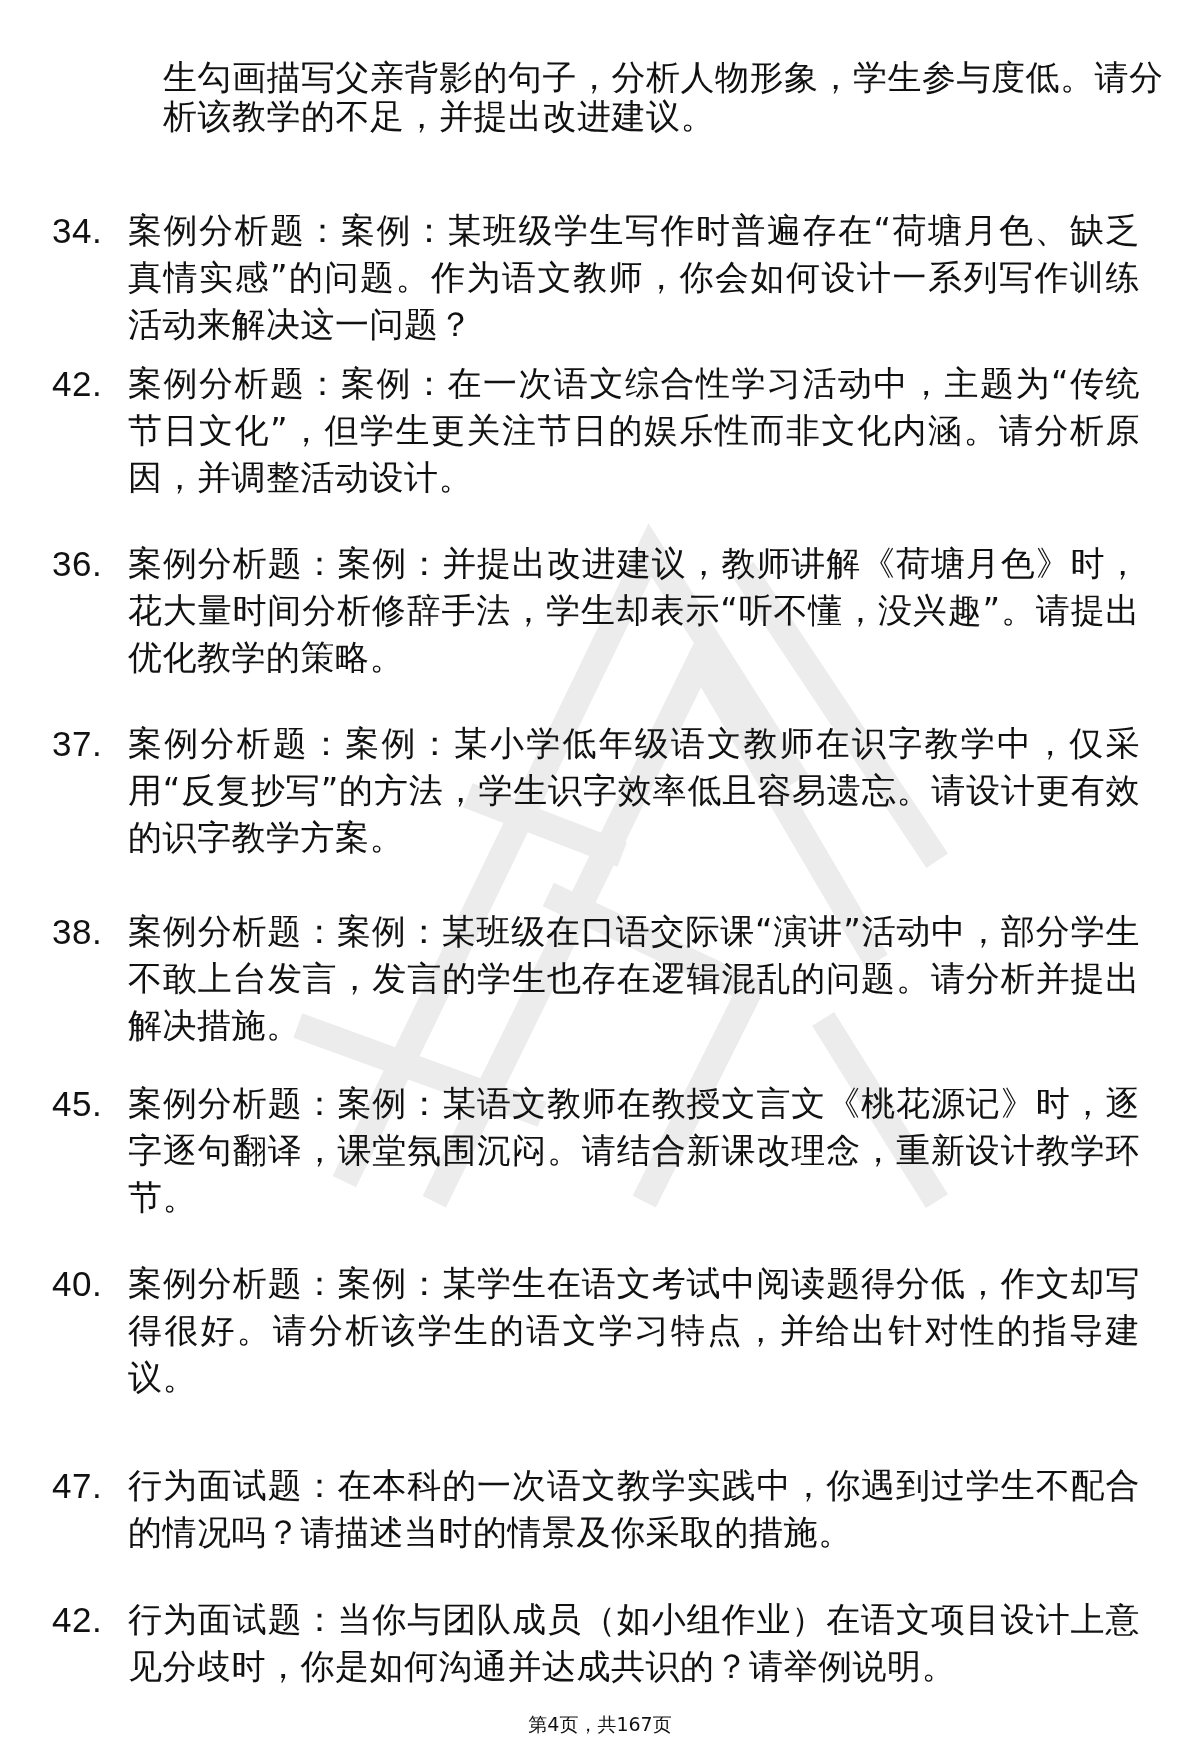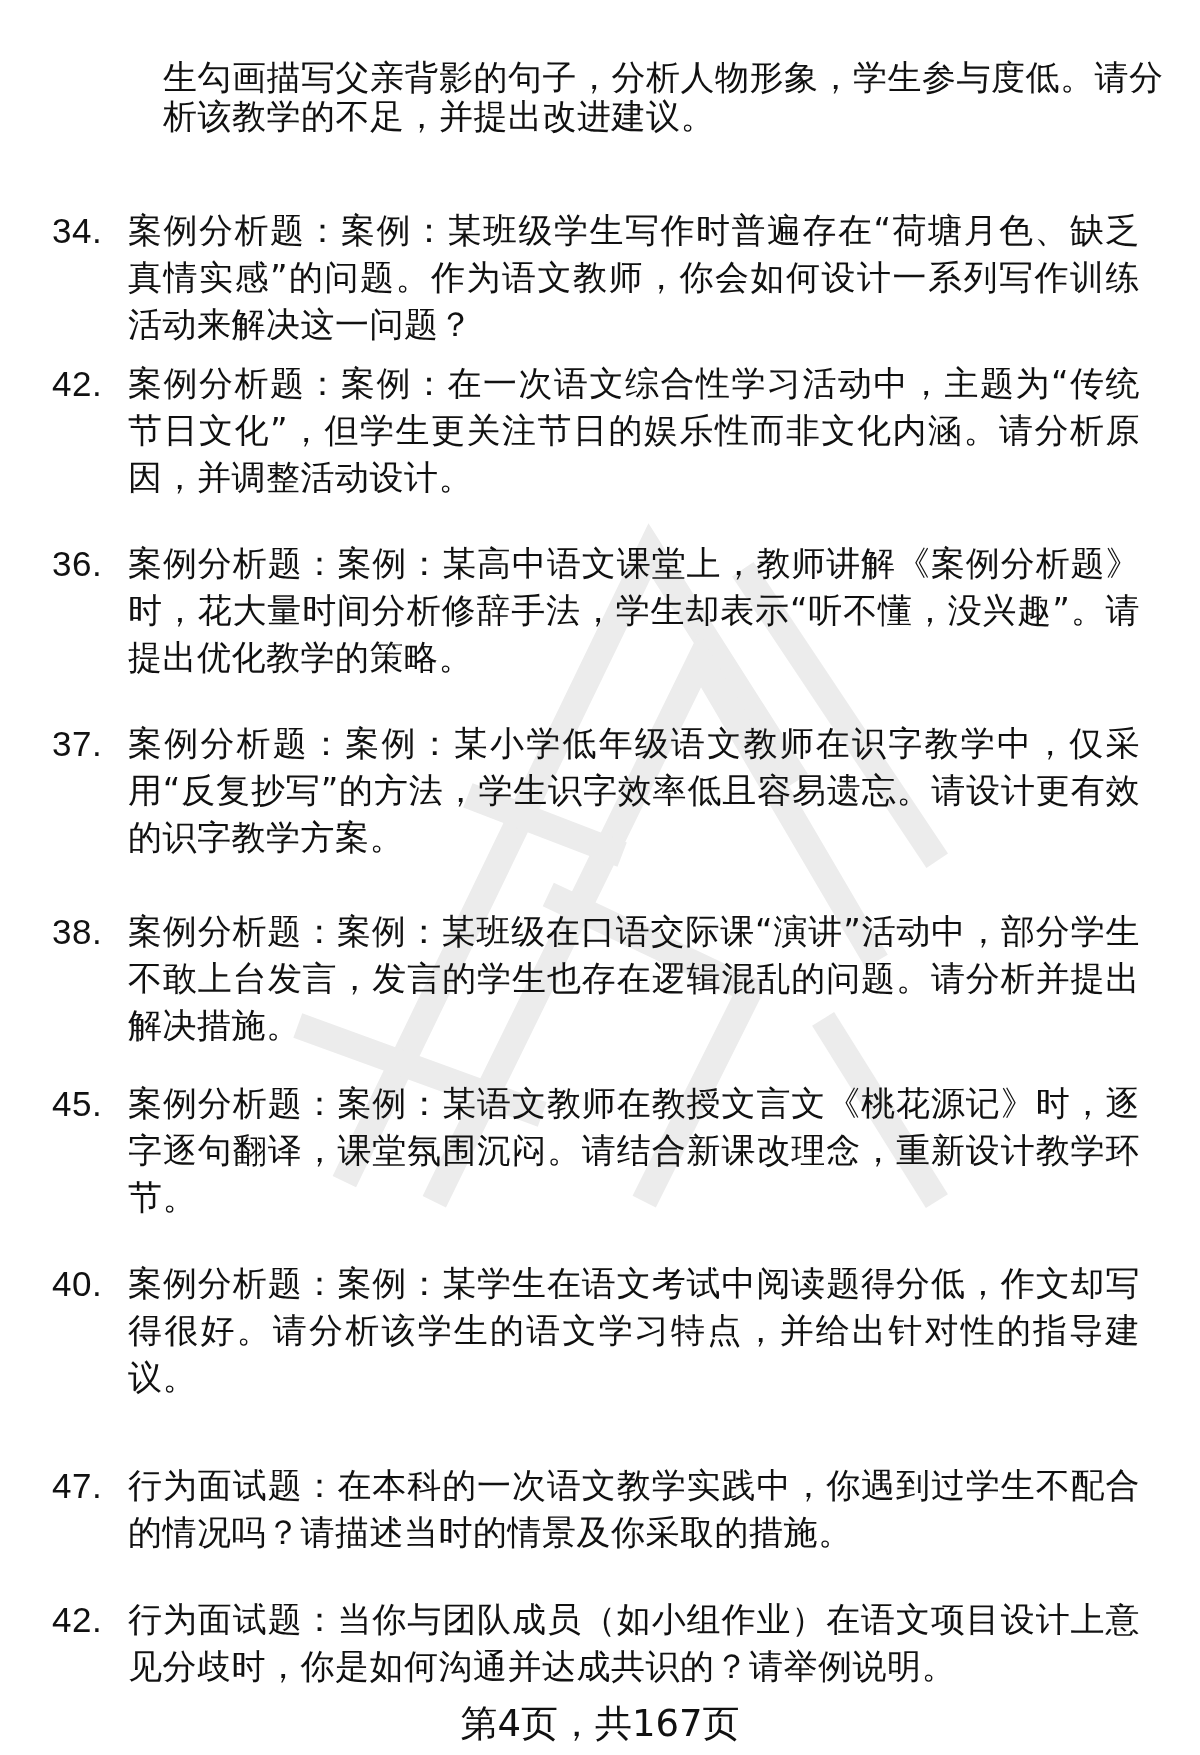--- a/index.html
+++ b/index.html
@@ -68,21 +68,21 @@
       margin-left: 76px;
       width: 1012px;
       text-align: justify;
     }
     .footer {
       position: absolute;
       left: 0;
       top: 1704px;
       width: 1200px;
       text-align: center;
-      font-size: 37px;
+      font-size: 19px;
       line-height: 40px;
     }
   </style>
 </head>
 <body>
 
 <div class="page">
 
   <svg class="watermark" viewBox="0 0 760 760" xmlns="http://www.w3.org/2000/svg">
     <g fill="none" stroke="#ececec" stroke-width="26" stroke-linecap="square" stroke-linejoin="miter">
@@ -105,21 +105,21 @@
       <div class="text">案例分析题：案例：某班级学生写作时普遍存在“荷塘月色、缺乏真情实感”的问题。作为语文教师，你会如何设计一系列写作训练活动来解决这一问题？</div>
     </div>
 
     <div class="item" style="top:360px;">
       <span class="num">42.</span>
       <div class="text">案例分析题：案例：在一次语文综合性学习活动中，主题为“传统节日文化”，但学生更关注节日的娱乐性而非文化内涵。请分析原因，并调整活动设计。</div>
     </div>
 
     <div class="item" style="top:540px;">
       <span class="num">36.</span>
-      <div class="text">案例分析题：案例：某高中语文课堂上，教师讲解《案例分析题》时，花大量时间分析修辞手法，学生却表示“听不懂，没兴趣”。请提出优化教学的策略。</div>
+      <div class="text">案例分析题：案例：并提出改进建议，教师讲解《荷塘月色》时，花大量时间分析修辞手法，学生却表示“听不懂，没兴趣”。请提出优化教学的策略。</div>
     </div>
 
     <div class="item" style="top:720px;">
       <span class="num">37.</span>
       <div class="text">案例分析题：案例：某小学低年级语文教师在识字教学中，仅采用“反复抄写”的方法，学生识字效率低且容易遗忘。请设计更有效的识字教学方案。</div>
     </div>
 
     <div class="item" style="top:900px;margin-top:8px;">
       <span class="num">38.</span>
       <div class="text">案例分析题：案例：某班级在口语交际课“演讲”活动中，部分学生不敢上台发言，发言的学生也存在逻辑混乱的问题。请分析并提出解决措施。</div>

